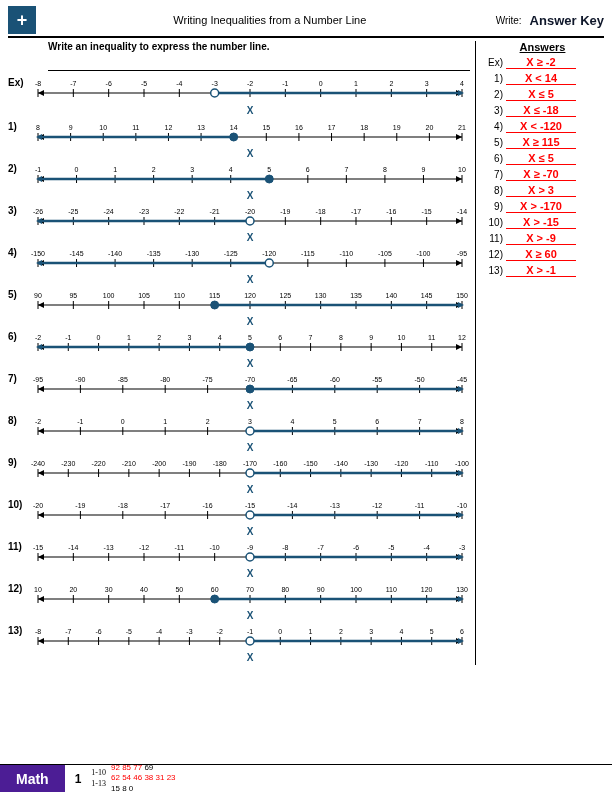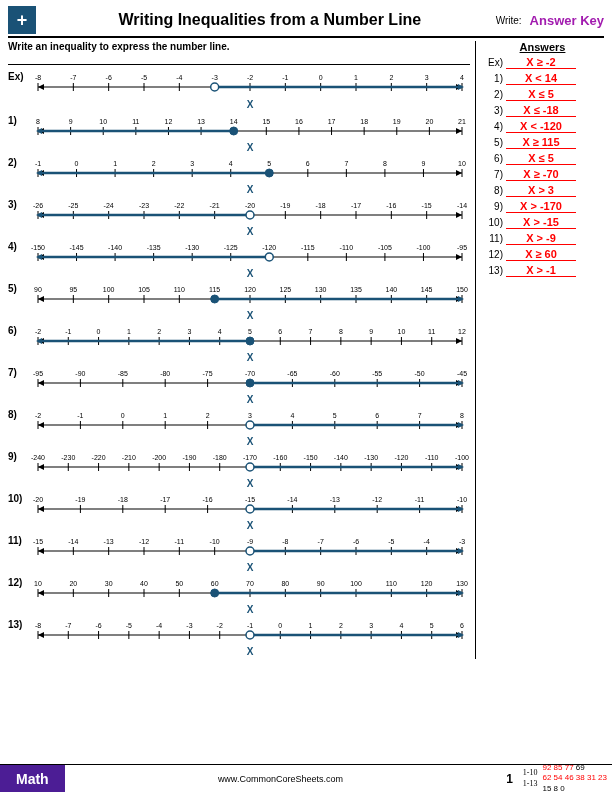--- a/index.html
+++ b/index.html
@@ -34,52 +34,53 @@
       align-items: center;
       justify-content: center;
       color: white;
       font-size: 18px;
       font-weight: bold;
       margin-right: 8px;
     }
     .header-title {
       flex: 1;
       text-align: center;
-      font-size: 16px;
-      font-weight: bold;
+      font-size: 11px;
+      font-weight: normal;
     }
     .header-name {
       font-size: 10px;
       margin-right: 8px;
     }
     .answer-key {
       font-size: 13px;
       font-weight: bold;
-      color: #a21caf;
+      color: #0f172a;
     }
     
     .main-content {
       display: flex;
     }
     .problems-area {
       width: 470px;
       padding-right: 5px;
     }
     .answers-area {
       width: 130px;
       border-left: 1px solid black;
       padding-left: 5px;
     }
     
     .instructions {
       font-size: 10px;
       font-weight: bold;
       margin-bottom: 4px;
       border-bottom: 1px solid black;
-      padding-bottom: 12px;
+      padding-bottom: 18px;
+      margin-left: 40px;
     }
 
     
     .answers-title {
       font-size: 11px;
       font-weight: bold;
       text-decoration: underline;
       text-align: center;
       margin-bottom: 3px;
     }
@@ -758,21 +759,20 @@
           <div class="answer-row">
             <span class="answer-num">13)</span>
     <span class="answer-val">X &gt; -1</span>
           </div>
         </div>
     </div>
   </div>
 
   <div class="footer">
     <div class="footer-math">Math</div>
-    <div class="footer-url">www.CommonCoreSheets.com</div>
     <div class="footer-page">1</div>
     <div class="footer-stats">
       <div>1-10</div>
       <div>1-13</div>
     </div>
     <div class="footer-scores">
       <div><span>92 85 77</span> <span style="color:black">69</span></div>
       <div><span>62 54 46 38 31 23</span></div>
       <div><span style="color:black">15 8 0</span></div>
     </div>

